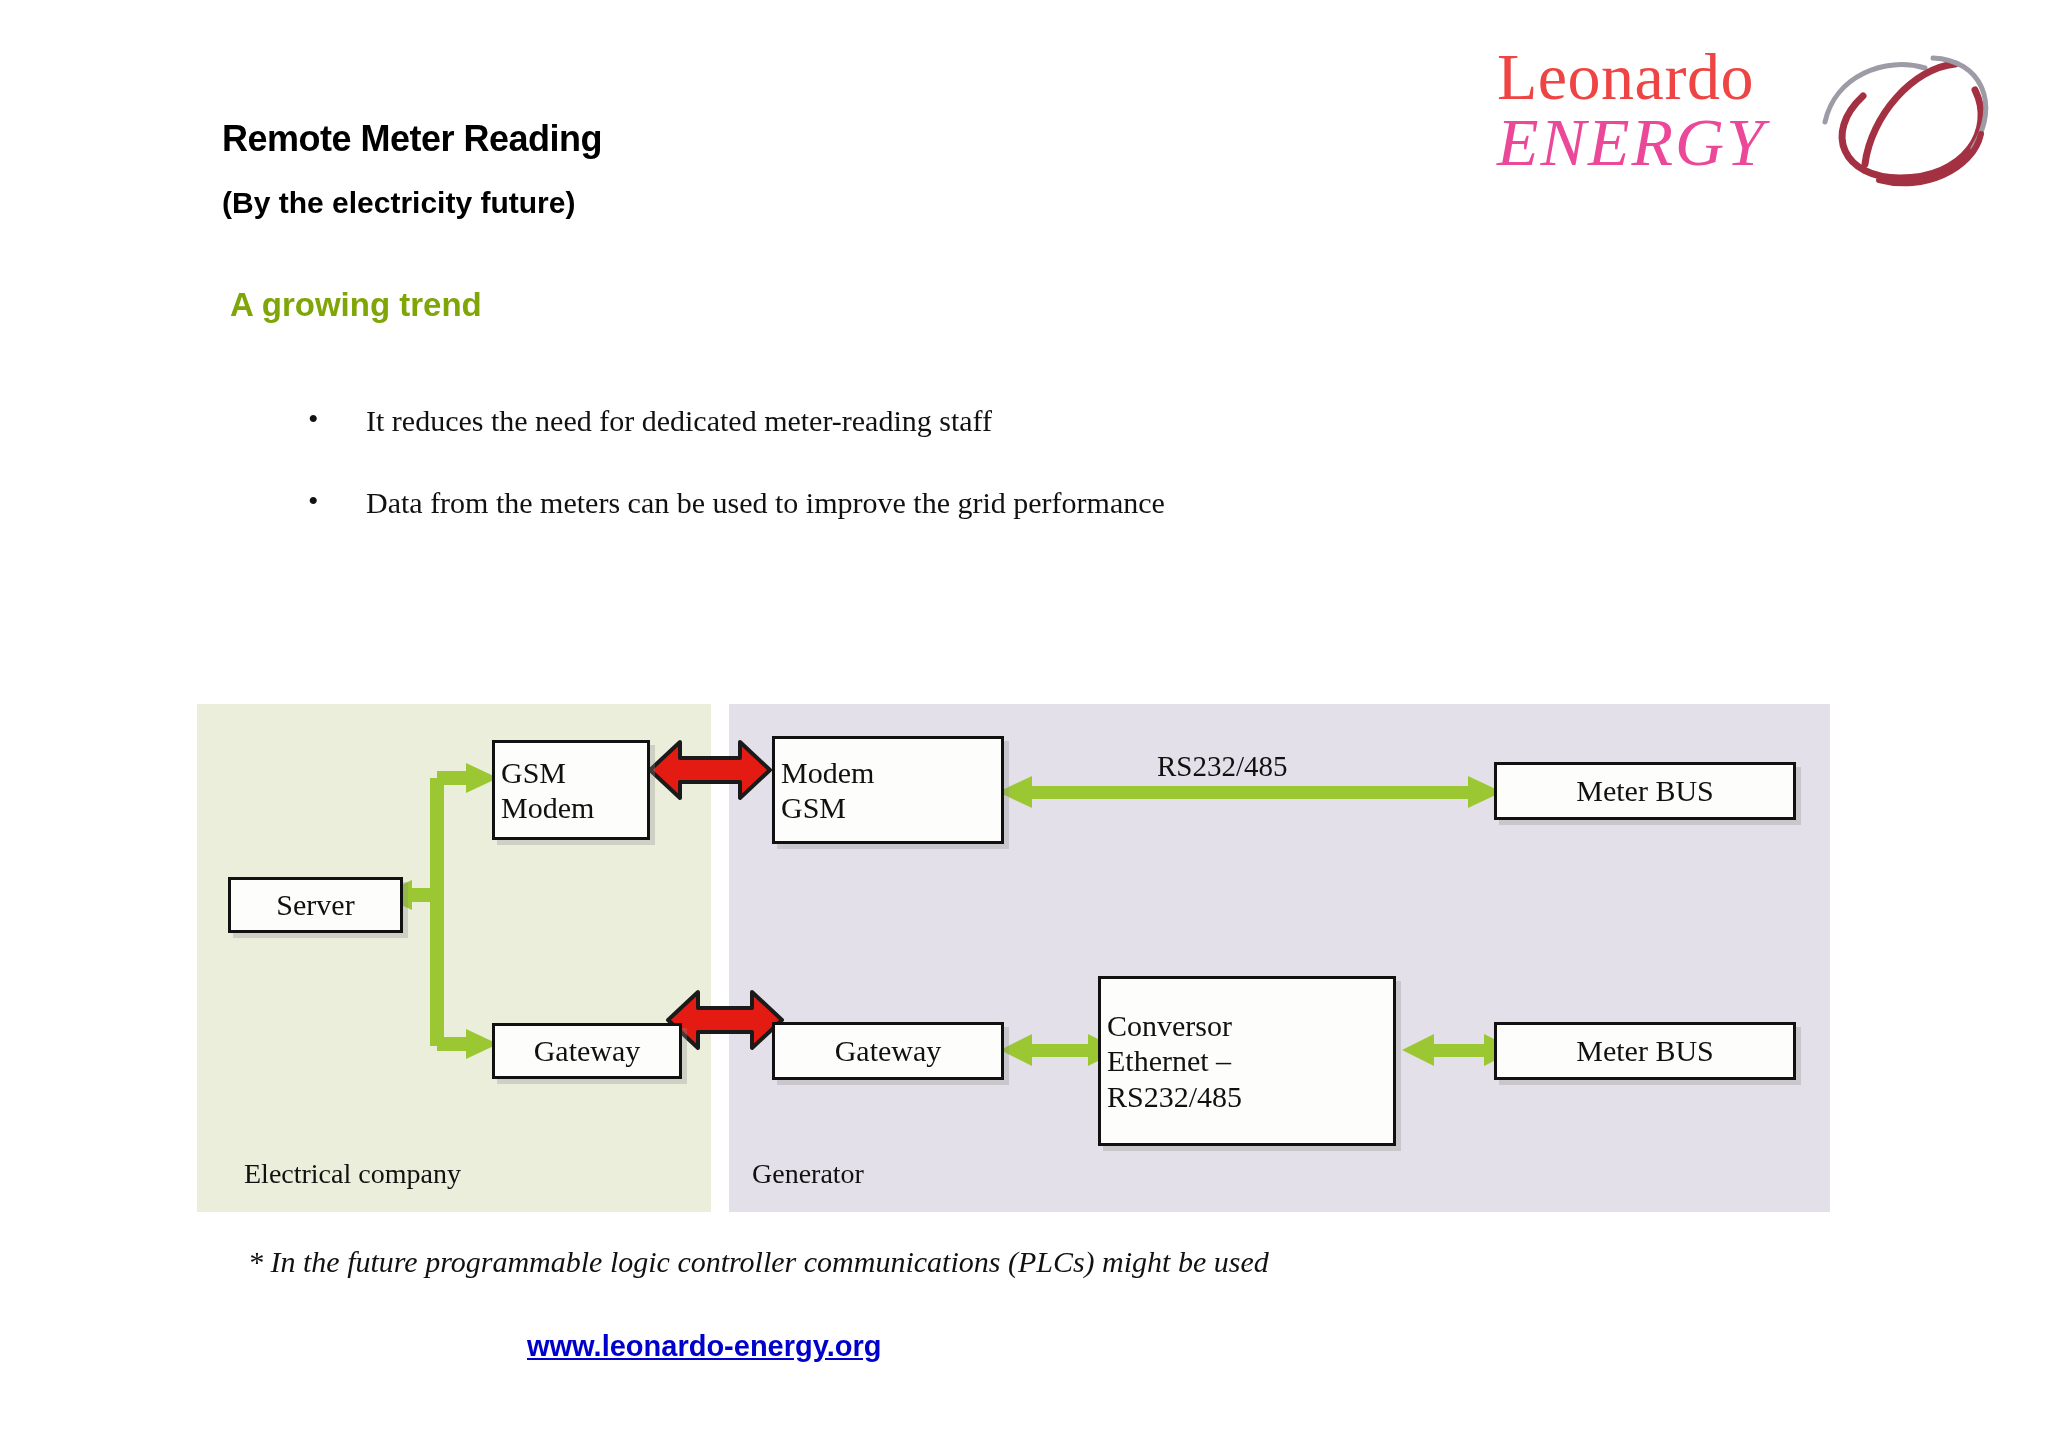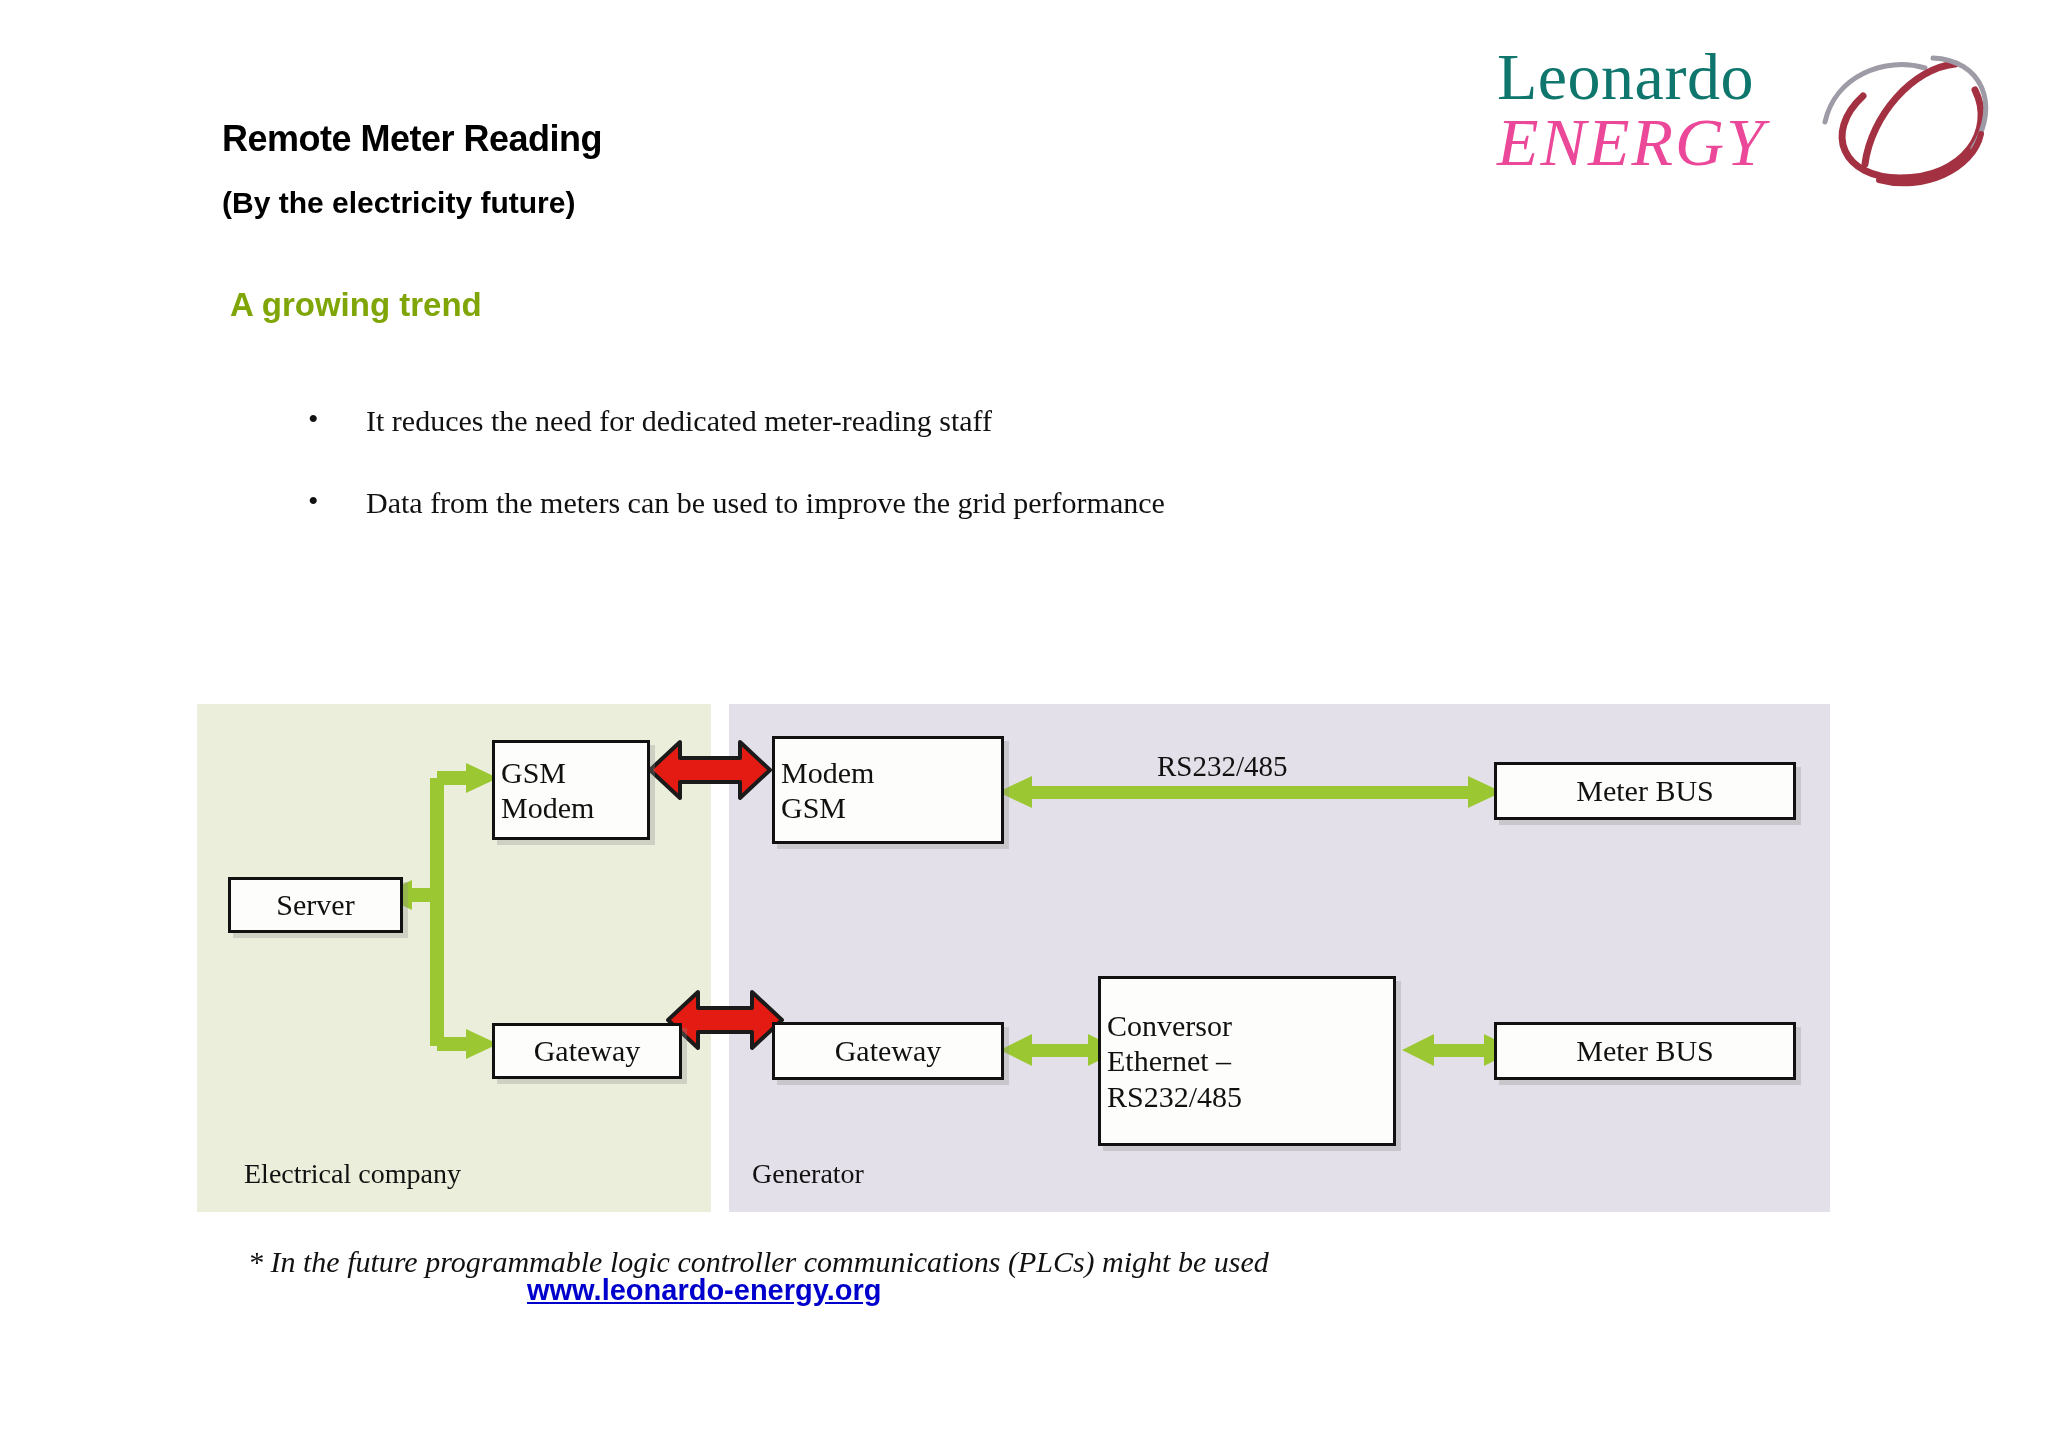--- a/index.html
+++ b/index.html
@@ -56,21 +56,21 @@
     top: 38px;
     width: 520px;
     height: 160px;
   }
   .logo-leonardo {
     position: absolute;
     left: 12px;
     top: 6px;
     font-family: "Liberation Serif", serif;
     font-size: 66px;
-    color: #0f766e;
+    color: #ef4444;
     letter-spacing: 0.5px;
     line-height: 1;
   }
   .logo-energy {
     position: absolute;
     left: 12px;
     top: 70px;
     font-family: "Liberation Serif", serif;
     font-size: 68px;
     color: #ec4899;
@@ -191,21 +191,21 @@
     top: 1245px;
     font-family: "Liberation Serif", serif;
     font-style: italic;
     font-size: 30px;
     color: #111111;
     white-space: nowrap;
   }
   .site-link {
     position: absolute;
     left: 527px;
-    top: 1274px;
+    top: 1330px;
     font-family: "Liberation Sans", sans-serif;
     font-weight: bold;
     font-size: 29px;
     color: #0000CC;
     text-decoration: underline;
     white-space: nowrap;
   }
 </style>
 </head>
 <body>

